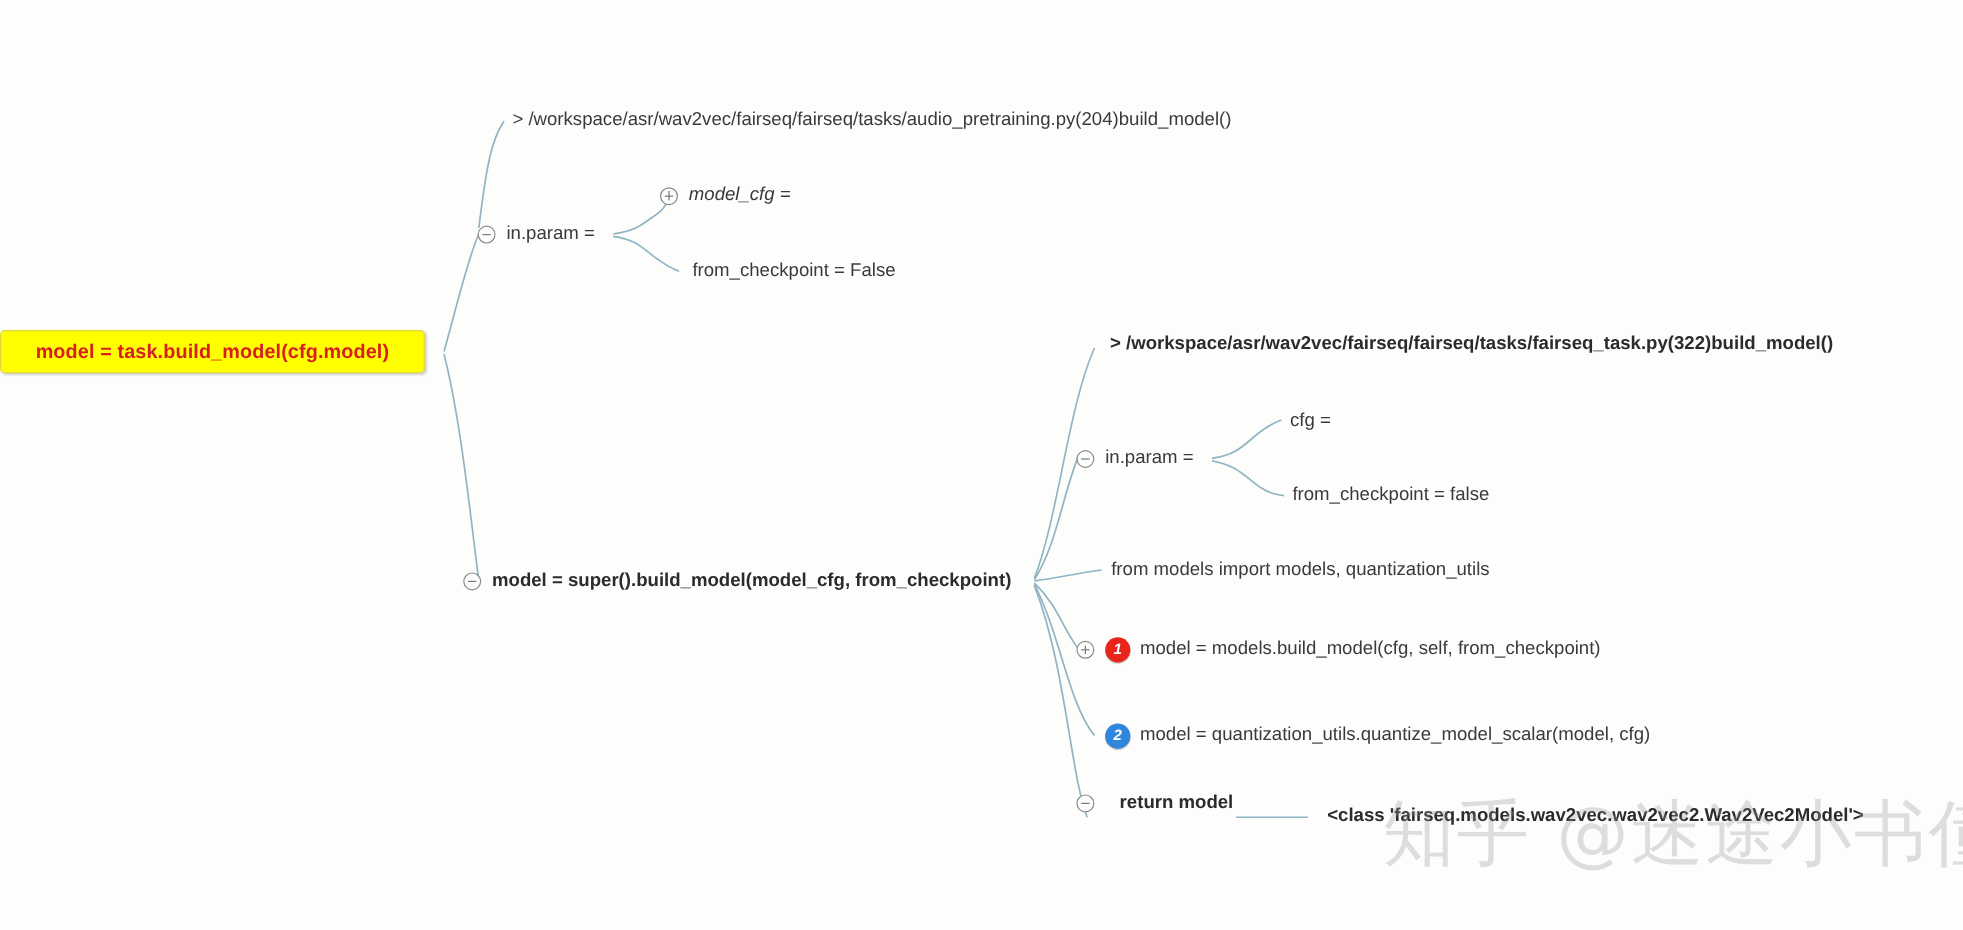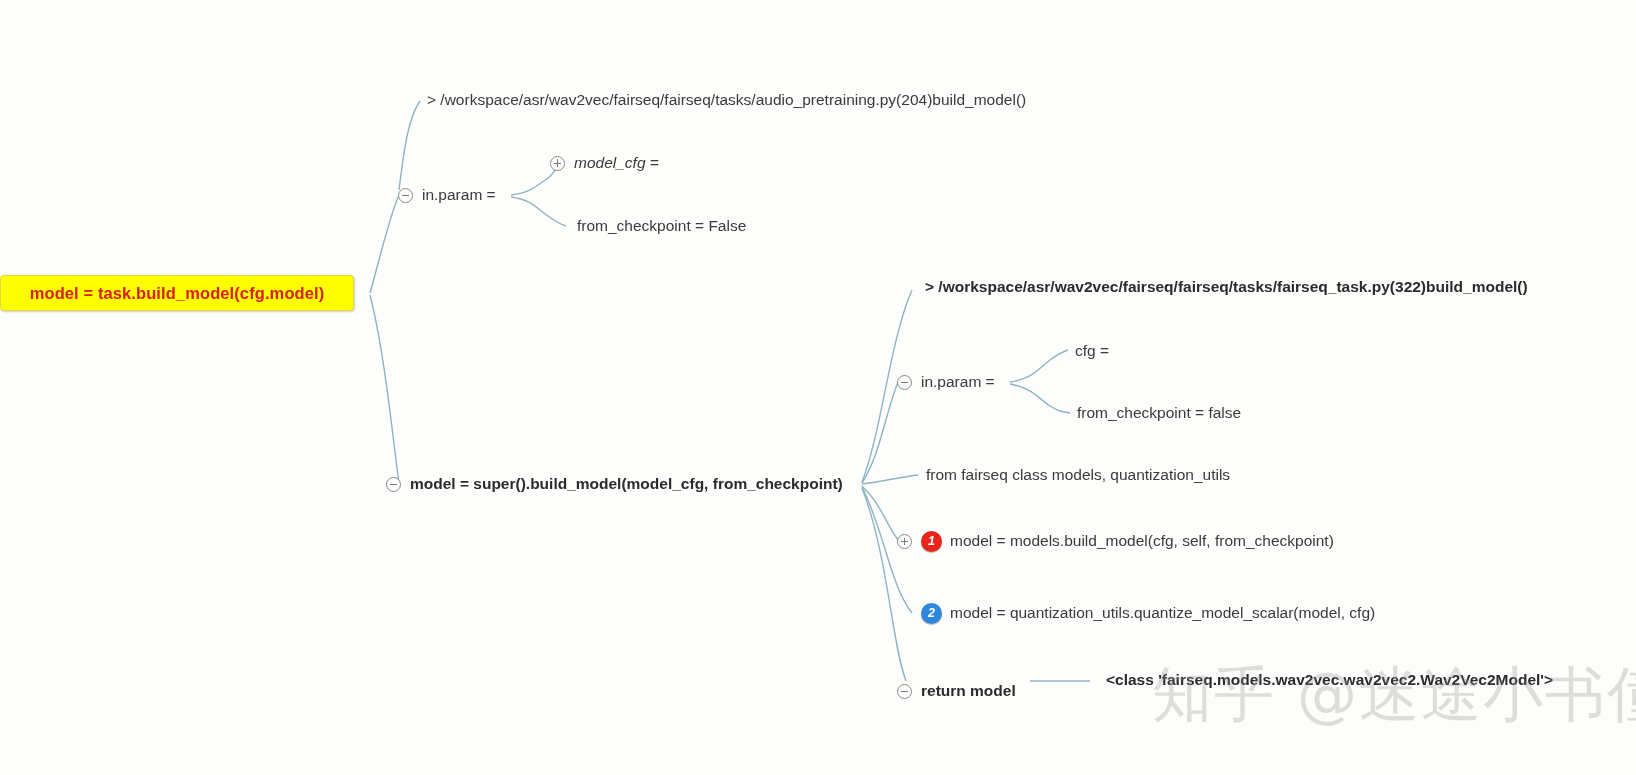--- a/index.html
+++ b/index.html
@@ -192,36 +192,36 @@
 
   <div class="node" style="left:1075px; top:341px;">
     <span class="label">cfg =</span>
   </div>
 
   <div class="node" style="left:1077px; top:403px;">
     <span class="label">from_checkpoint = false</span>
   </div>
 
   <div class="node" style="left:926px; top:465px;">
-    <span class="label">from fairseq class models, quantization_utils</span>
+    <span class="label">from models import models, quantization_utils</span>
   </div>
 
   <div class="node" style="left:897px; top:531px;">
     <span class="toggle plus"></span>
     <span class="badge b1">1</span>
     <span class="label">model = models.build_model(cfg, self, from_checkpoint)</span>
   </div>
 
   <div class="node" style="left:897px; top:603px;">
     <span class="spacer"></span>
     <span class="badge b2">2</span>
     <span class="label">model = quantization_utils.quantize_model_scalar(model, cfg)</span>
   </div>
 
-  <div class="node bold" style="left:897px; top:681px;">
+  <div class="node bold" style="left:897px; top:659px;gap:12px;">
     <span class="toggle"></span>
     <span class="label">return model</span>
   </div>
 
   <div class="node bold" style="left:1091px; top:670px;margin-left:15px;">
     <span class="label">&lt;class 'fairseq.models.wav2vec.wav2vec2.Wav2Vec2Model'&gt;</span>
   </div>
 
   <div class="watermark">知乎 @迷途小书僮</div>
 

